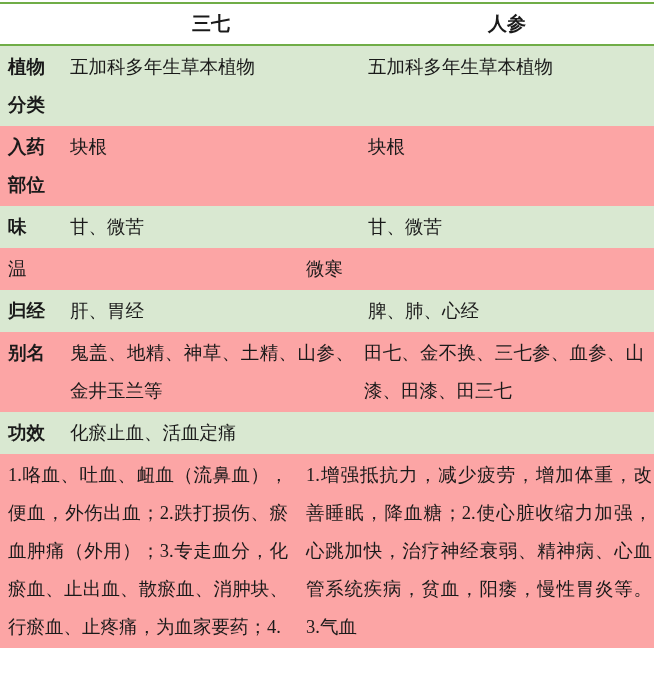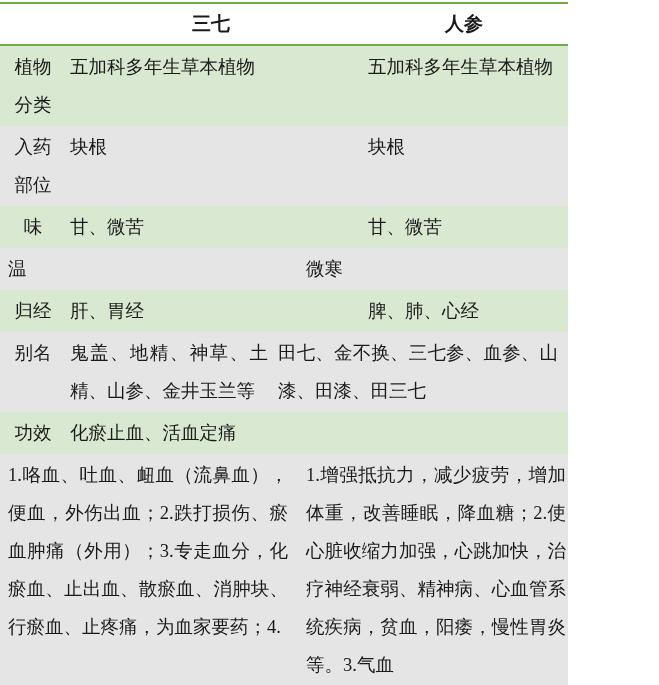--- a/index.html
+++ b/index.html
@@ -13,51 +13,50 @@
     height: 685px;
     overflow: hidden;
     background: #ffffff;
     font-family: "Liberation Serif", "DejaVu Serif", serif;
     color: #1a1a1a;
     font-size: 18.5px;
     line-height: 38px;
   }
   .table {
     margin-top: 2px;
-    width: 568px;
+    width: 654px;
   }
   .rule {
     height: 0;
     border-top: 2px solid #70ad47;
   }
   .header-row {
     display: flex;
     height: 40px;
     align-items: center;
     background: #ffffff;
   }
   .header-row .h-label { width: 62px; }
   .header-row .h-col {
     text-align: center;
     font-weight: bold;
     font-size: 19px;
   }
   .header-row .h-col1 { width: 298px; }
   .header-row .h-col2 { flex: 1; font-family: Liberation Serif, serif; }
 
-  .row { display: flex; background: #e5e5e5; }
+  .row { display: flex; background: #fca5a5; }
   .body .row:nth-child(odd) { background: #d9e8d1; }
 
   .cell { box-sizing: border-box; padding: 2px 0; }
   .cell-label {
     width: 62px;
     padding-left: 8px;
     padding-right: 4px;
-    font-weight: normal;
-    text-align: center;
+    font-weight: bold;
   }
   .cell-c1 {
     width: 298px;
     padding-left: 8px;
     padding-right: 10px;
     text-align: justify;
   }
   .cell-c2 {
     flex: 1;
     padding-left: 8px;

